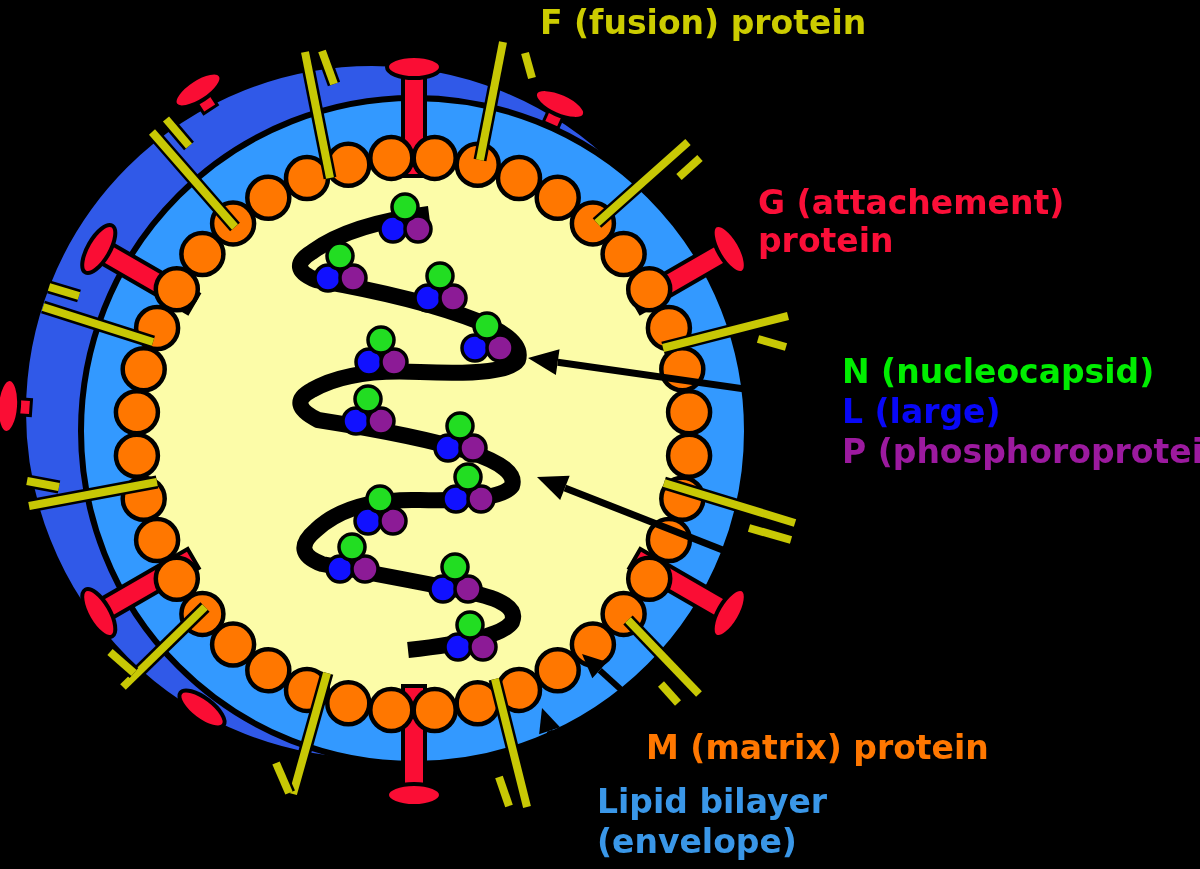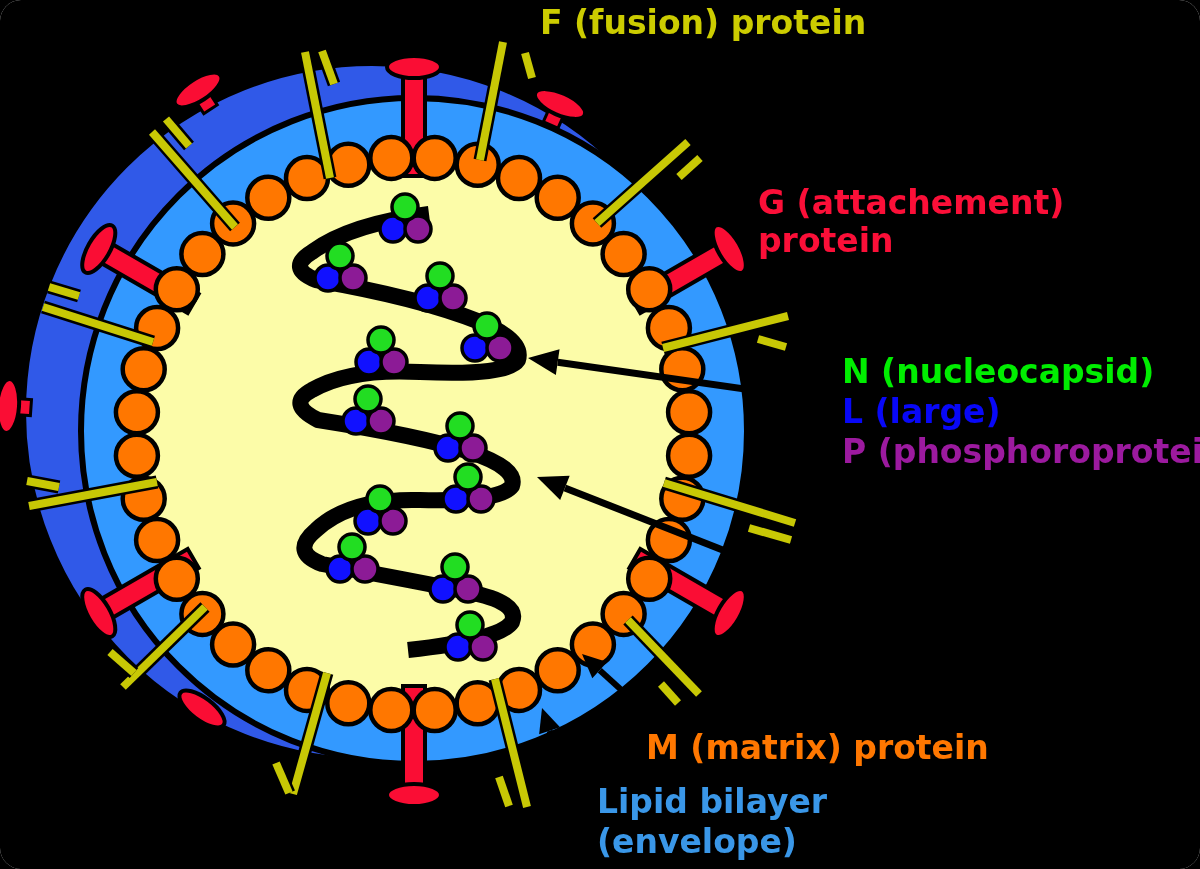--- a/index.html
+++ b/index.html
@@ -1,16 +1,16 @@
 <!DOCTYPE html>
 <html><head>
 <meta charset="utf-8">
 <style>
   html,body{margin:0;padding:0;background:#000;}
-  #stage{position:relative;width:1200px;height:869px;background:#e5e5e5;overflow:hidden;border-radius:21px;}
+  #stage{position:relative;width:1200px;height:869px;background:#e5e5e5;overflow:hidden;}
   svg{display:block;}
   text{font-family:"DejaVu Sans","Liberation Sans",sans-serif;font-weight:bold;font-size:33px;}
 </style>
 </head>
 <body>
 
 <div id="stage">
   <svg id="virus-svg" width="1200" height="869" viewBox="0 0 1200 869" xmlns="http://www.w3.org/2000/svg">
     <rect id="bg" x="0" y="0" width="1200" height="869" fill="#000000"></rect>
 

